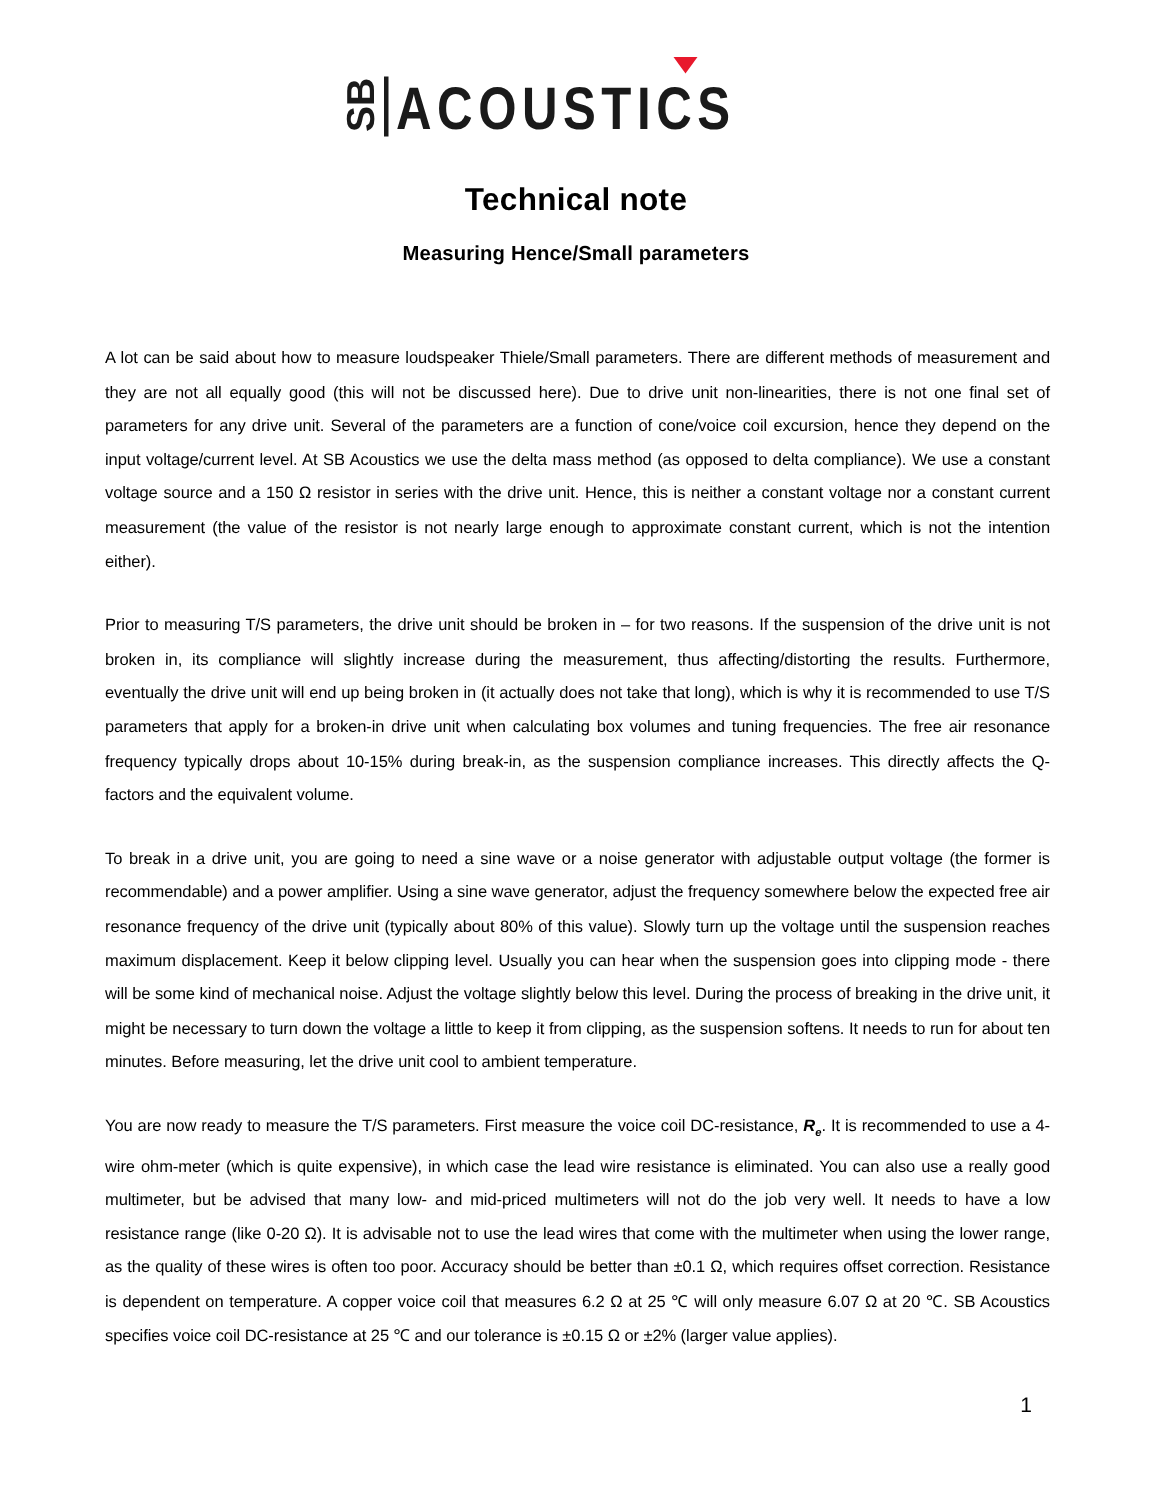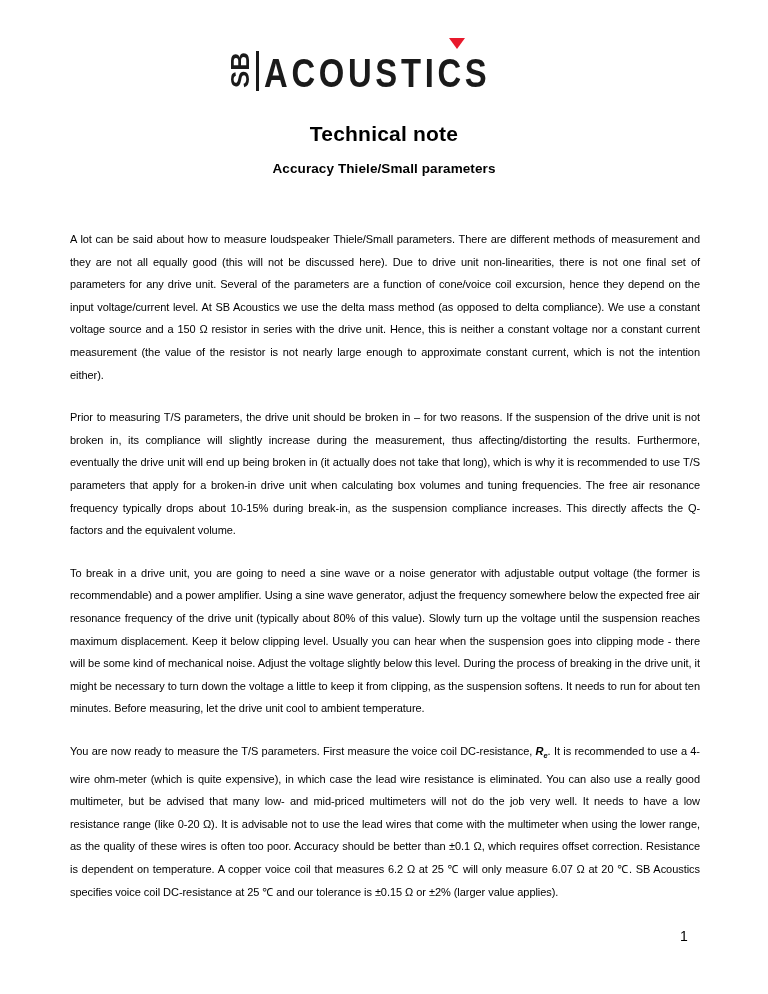--- a/index.html
+++ b/index.html
@@ -155,21 +155,21 @@
   <div class="logo-block">
     <div class="logo-inner">
       <div class="logo-sb">SB</div>
       <div class="logo-bar"></div>
       <div class="logo-word">ACOUSTICS</div>
     </div>
   </div>
   <div class="logo-triangle"></div>
 
   <div class="doc-title">Technical note</div>
-  <div class="doc-subtitle">Accuracy Thiele/Small parameters</div>
+  <div class="doc-subtitle">Measuring Hence/Small parameters</div>
 
   <div class="body-copy">
     <p class="para">A lot can be said about how to measure loudspeaker Thiele/Small parameters. There are different methods of measurement and they are not all equally good (this will not be discussed here). Due to drive unit non-linearities, there is not one final set of parameters for any drive unit. Several of the parameters are a function of cone/voice coil excursion, hence they depend on the input voltage/current level. At SB Acoustics we use the delta mass method (as opposed to delta compliance). We use a constant voltage source and a 150 Ω resistor in series with the drive unit. Hence, this is neither a constant voltage nor a constant current measurement (the value of the resistor is not nearly large enough to approximate constant current, which is not the intention either).</p>
     <p class="para">Prior to measuring T/S parameters, the drive unit should be broken in – for two reasons. If the suspension of the drive unit is not broken in, its compliance will slightly increase during the measurement, thus affecting/distorting the results. Furthermore, eventually the drive unit will end up being broken in (it actually does not take that long), which is why it is recommended to use T/S parameters that apply for a broken-in drive unit when calculating box volumes and tuning frequencies. The free air resonance frequency typically drops about 10-15% during break-in, as the suspension compliance increases. This directly affects the Q-factors and the equivalent volume.</p>
     <p class="para">To break in a drive unit, you are going to need a sine wave or a noise generator with adjustable output voltage (the former is recommendable) and a power amplifier. Using a sine wave generator, adjust the frequency somewhere below the expected free air resonance frequency of the drive unit (typically about 80% of this value). Slowly turn up the voltage until the suspension reaches maximum displacement. Keep it below clipping level. Usually you can hear when the suspension goes into clipping mode - there will be some kind of mechanical noise. Adjust the voltage slightly below this level. During the process of breaking in the drive unit, it might be necessary to turn down the voltage a little to keep it from clipping, as the suspension softens. It needs to run for about ten minutes. Before measuring, let the drive unit cool to ambient temperature.</p>
     <p class="para"><span>You are now ready to measure the T/S parameters. First measure the voice coil DC-resistance, </span><span class="sym-bi"><span>R</span><sub>e</sub></span><span>. It is recommended to use a 4-wire ohm-meter (which is quite expensive), in which case the lead wire resistance is eliminated. You can also use a really good multimeter, but be advised that many low- and mid-priced multimeters will not do the job very well. It needs to have a low resistance range (like 0-20 Ω). It is advisable not to use the lead wires that come with the multimeter when using the lower range, as the quality of these wires is often too poor. Accuracy should be better than ±0.1 Ω, which requires offset correction. Resistance is dependent on temperature. A copper voice coil that measures 6.2 Ω at 25 ℃ will only measure 6.07 Ω at 20 ℃. SB Acoustics specifies voice coil DC-resistance at 25 ℃ and our tolerance is ±0.15 Ω or ±2% (larger value applies).</span></p>
   </div>
 
   <div class="page-number">1</div>
 

